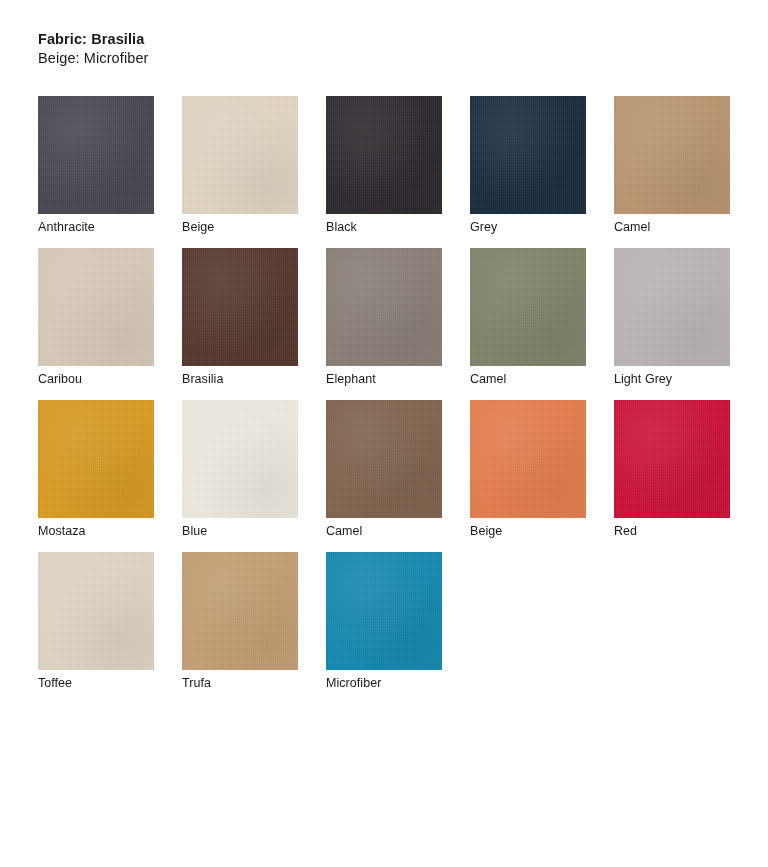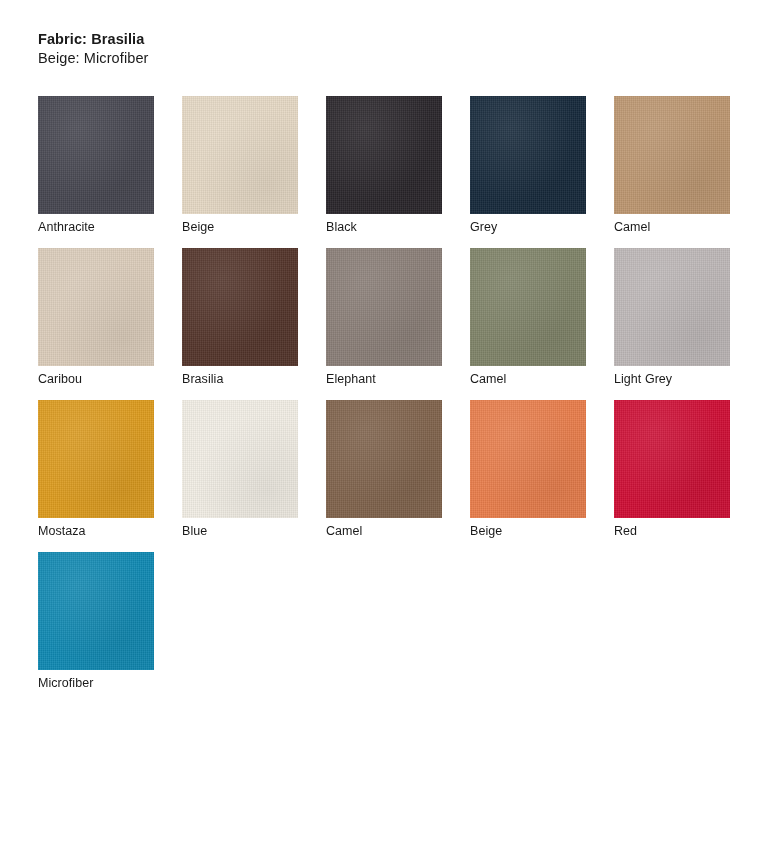--- a/index.html
+++ b/index.html
@@ -156,18 +156,26 @@
       </div>
       <div class="swatch-cell">
         <div class="swatch-chip" style="background-color: rgb(232, 125, 75);"></div>
         <div class="swatch-label">Beige</div>
       </div>
       <div class="swatch-cell">
         <div class="swatch-chip" style="background-color: rgb(206, 14, 53);"></div>
         <div class="swatch-label">Red</div>
       </div>
       <div class="swatch-cell">
+        <div class="swatch-chip" style="background-color: rgb(227, 215, 198);"></div>
+        <div class="swatch-label">Toffee</div>
+      </div>
+      <div class="swatch-cell">
+        <div class="swatch-chip" style="background-color: rgb(198, 160, 114);"></div>
+        <div class="swatch-label">Trufa</div>
+      </div>
+      <div class="swatch-cell">
         <div class="swatch-chip" style="background-color: rgb(16, 137, 178);"></div>
         <div class="swatch-label">Microfiber</div>
       </div>
     </div>
 
 </div>
 
 </body></html>

